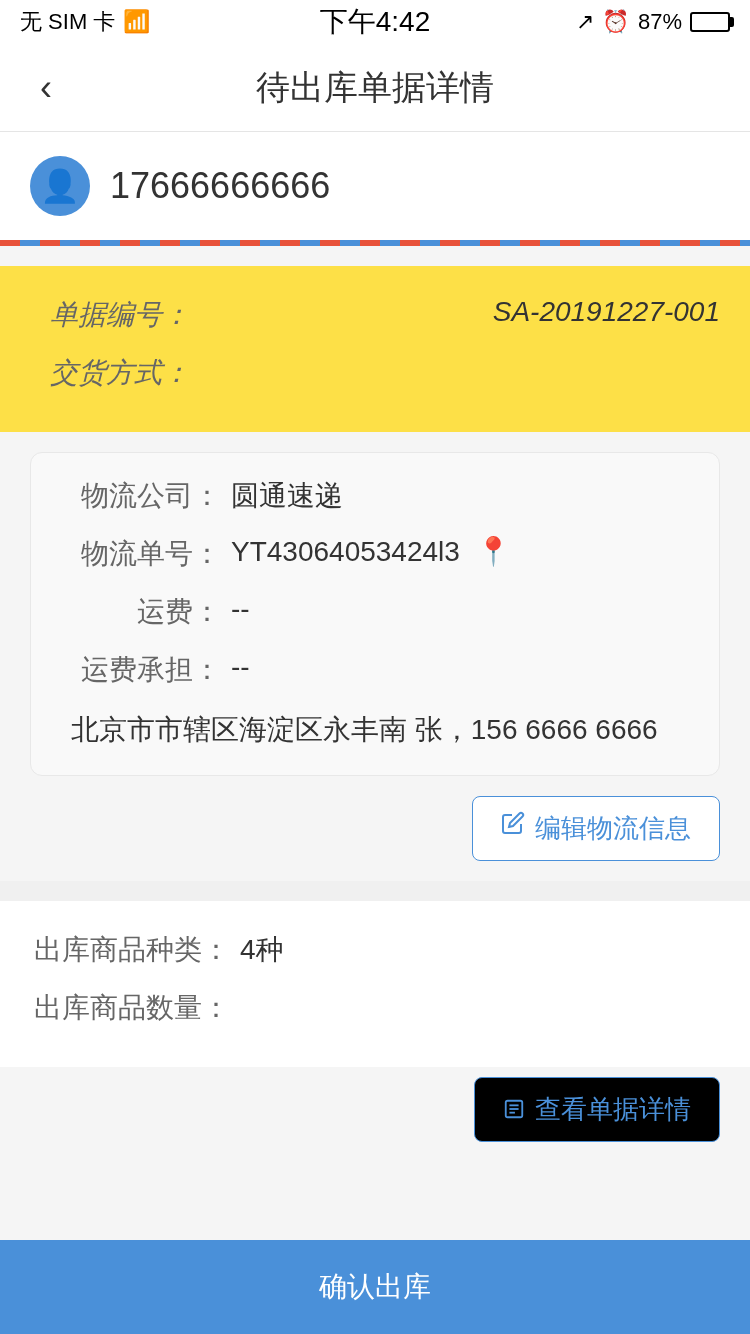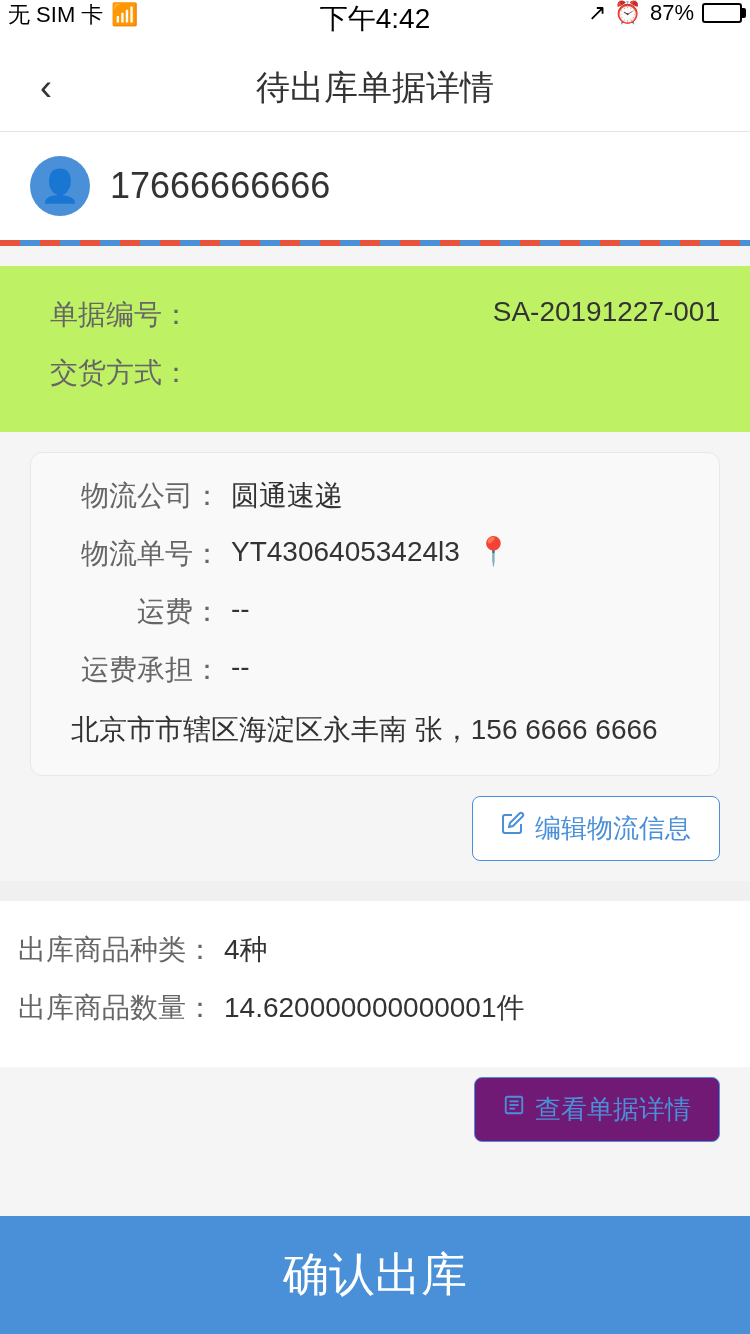--- a/index.html
+++ b/index.html
@@ -12,23 +12,23 @@
       position: relative;
       font-size: 28px;
       color: #333;
     }
 
     
     .status-bar {
       height: 44px;
       background: #fff;
       display: flex;
-      align-items: flex-start;
+      align-items: center;
       justify-content: space-between;
-      padding: 0 8px;
+      padding: 0 20px;
       font-size: 24px;
       color: #000;
     }
     .status-left {
       display: flex;
       align-items: center;
       gap: 8px;
       font-size: 22px;
     }
     .status-center {
@@ -132,23 +132,24 @@
         #e8523a 0px,
         #e8523a 20px,
         #4a90d9 20px,
         #4a90d9 40px
       );
       margin: 0;
     }
 
     
     .info-section {
-      background: #bef264;
+      background: #fde047;
       padding: 30px 30px 20px;
       margin-top: 20px;
+      font-style: italic;
     }
     .info-row {
       display: flex;
       align-items: flex-start;
       margin-bottom: 20px;
       font-size: 28px;
     }
     .info-label {
       color: #666;
       min-width: 160px;
@@ -227,21 +228,21 @@
 
     
     .section-divider {
       height: 20px;
       background: #f0f0f0;
     }
 
     
     .product-section {
       background: #fff;
-      padding: 30px 14px 20px;
+      padding: 30px 30px 20px;
     }
     .product-row {
       display: flex;
       align-items: center;
       margin-bottom: 20px;
       font-size: 28px;
     }
     .product-label {
       color: #666;
       min-width: 200px;
@@ -258,23 +259,23 @@
       justify-content: flex-end;
       padding: 10px 30px 30px;
     }
     .view-btn {
       border: 1.5px solid #4a90d9;
       border-radius: 8px;
       padding: 14px 28px;
       color: #4a90d9;
       font-size: 26px;
       display: flex;
-      align-items: flex-start;
+      align-items: flex-end;
       gap: 10px;
-      background: #701a75;
+      background: #000000;
       cursor: pointer;
     }
 
     
     .spacer {
       flex: 1;
       background: #f5f5f5;
       min-height: 200px;
     }
 
@@ -283,21 +284,21 @@
       position: fixed;
       bottom: 0;
       left: 0;
       width: 750px;
       background: #4a90d9;
       padding: 28px 30px;
       text-align: center;
     }
     .confirm-btn {
       color: #fff;
-      font-size: 46px;
+      font-size: 28px;
       font-weight: 500;
       cursor: pointer;
     }
 
     .page-content {
       padding-bottom: 100px;
     }
   </style>
 </head>
 <body>
@@ -389,21 +390,20 @@
 
   <div class="section-divider"></div>
 
   <div class="product-section">
     <div class="product-row">
       <span class="product-label">出库商品种类：</span>
       <span class="product-value">4种</span>
     </div>
     <div class="product-row">
       <span class="product-label">出库商品数量：</span>
-      <span class="product-value">14.620000000000001件</span>
     </div>
   </div>
 
   <div class="view-btn-wrap">
     <div class="view-btn">
       <span>
         <svg width="22" height="22" viewBox="0 0 24 24" fill="none" stroke="#4a90d9" stroke-width="2">
           <rect x="3" y="3" width="18" height="18" rx="2"></rect>
           <line x1="7" y1="8" x2="17" y2="8"></line>
           <line x1="7" y1="12" x2="17" y2="12"></line>

